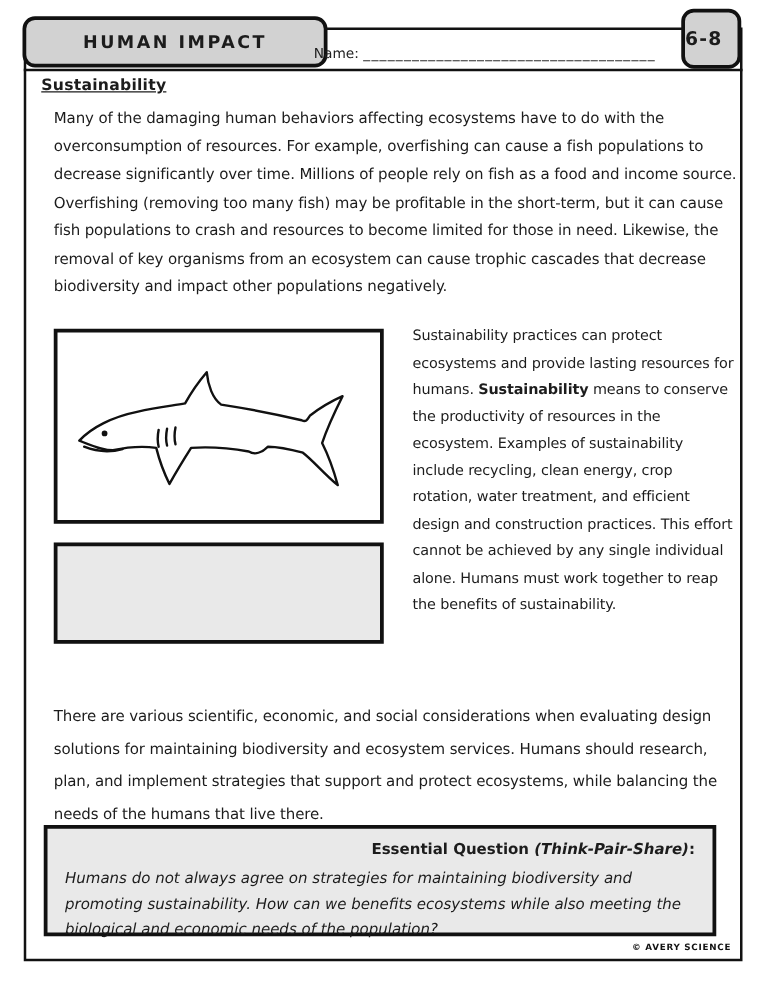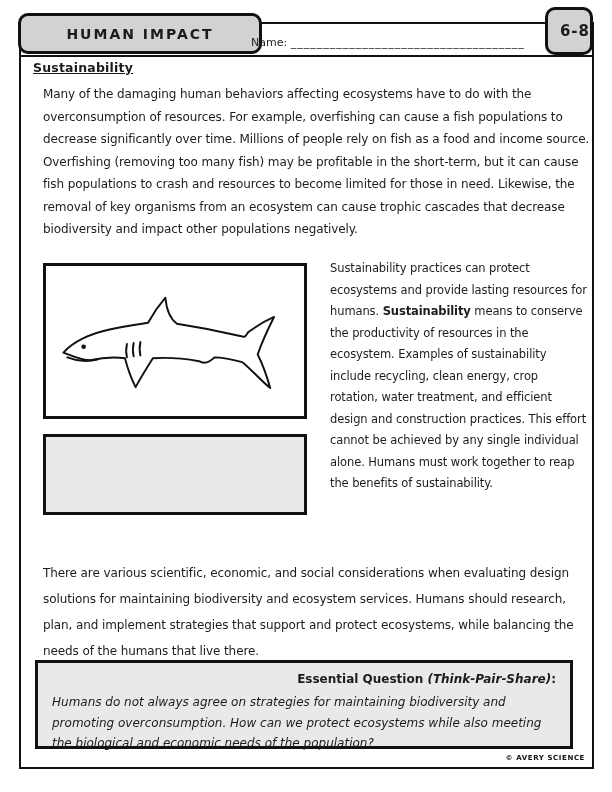--- a/index.html
+++ b/index.html
@@ -18,21 +18,21 @@
   }
   .title-box{
     position:absolute;left:18px;top:13px;width:238px;height:35px;
     background:#d2d2d2;border:3px solid #111;border-radius:10px;
     display:flex;align-items:center;justify-content:center;
     font-size:14px;font-weight:600;letter-spacing:2px;text-align:right;
   }
   .grade-badge{
     position:absolute;left:545px;top:7px;width:42px;height:42px;
     background:#d2d2d2;border:3px solid #111;border-radius:10px;
-    display:flex;align-items:center;justify-content:flex-end;
+    display:flex;align-items:center;justify-content:flex-start;
     font-size:15px;font-weight:600;letter-spacing:1px;
   }
   .name-row{
     position:absolute;left:251px;top:36px;width:286px;height:16px;
     font-size:11px;white-space:nowrap;overflow:hidden;
   }
   .name-row .lbl{color:#222;}
   .name-row .line{letter-spacing:1px;color:#222;}
 
   .h-underline{
@@ -142,18 +142,18 @@
   </div>
 
   <div class="dyk-box">
   </div>
 
 
   <div id="para-evaluating" class="para">There are various scientific, economic, and social considerations when evaluating design solutions for maintaining biodiversity and ecosystem services. Humans should research, plan, and implement strategies that support and protect ecosystems, while balancing the needs of the humans that live there.</div>
 
   <div class="eq-box">
     <p class="eq-title"><span>Essential Question </span><span class="ital">(Think-Pair-Share)</span><span>:</span></p>
-    <p class="eq-body">Humans do not always agree on strategies for maintaining biodiversity and promoting overconsumption. How can we protect ecosystems while also meeting the biological and economic needs of the population?</p>
+    <p class="eq-body">Humans do not always agree on strategies for maintaining biodiversity and promoting sustainability. How can we benefits ecosystems while also meeting the biological and economic needs of the population?</p>
   </div>
 
   <div class="footer-credit">© AVERY SCIENCE</div>
 
 </div>
 
 </body></html>

